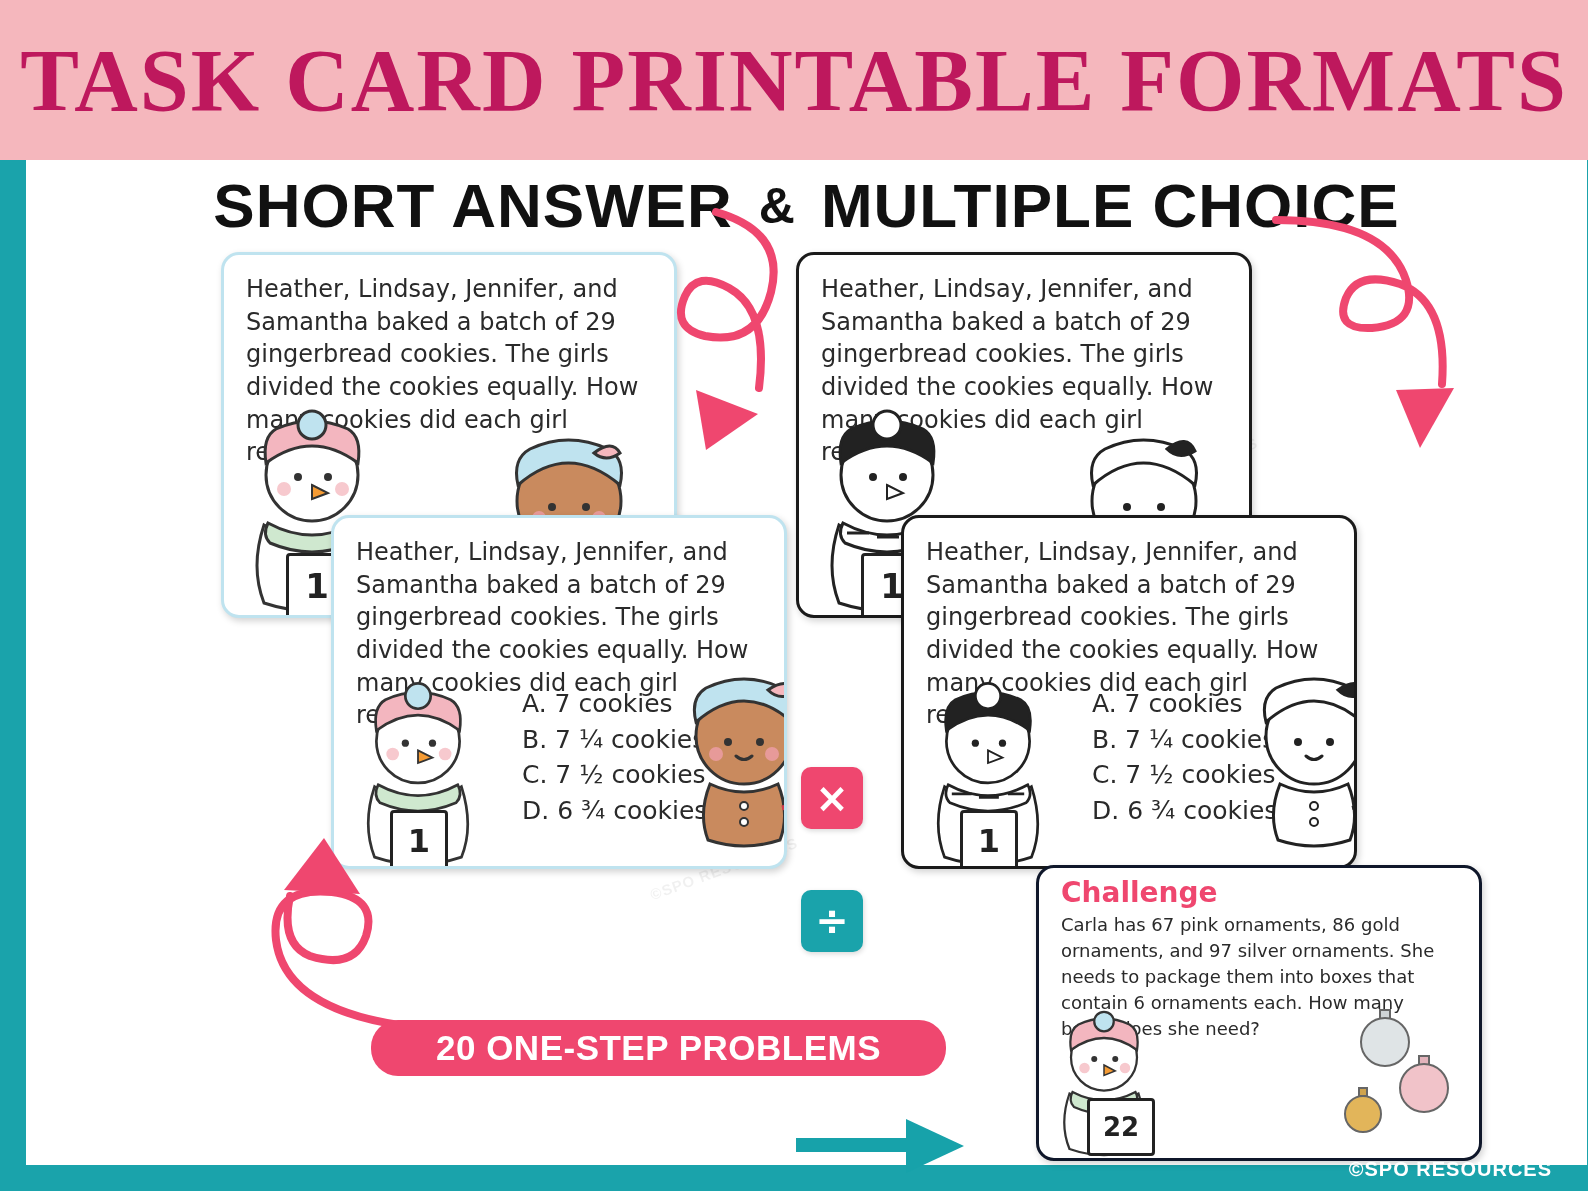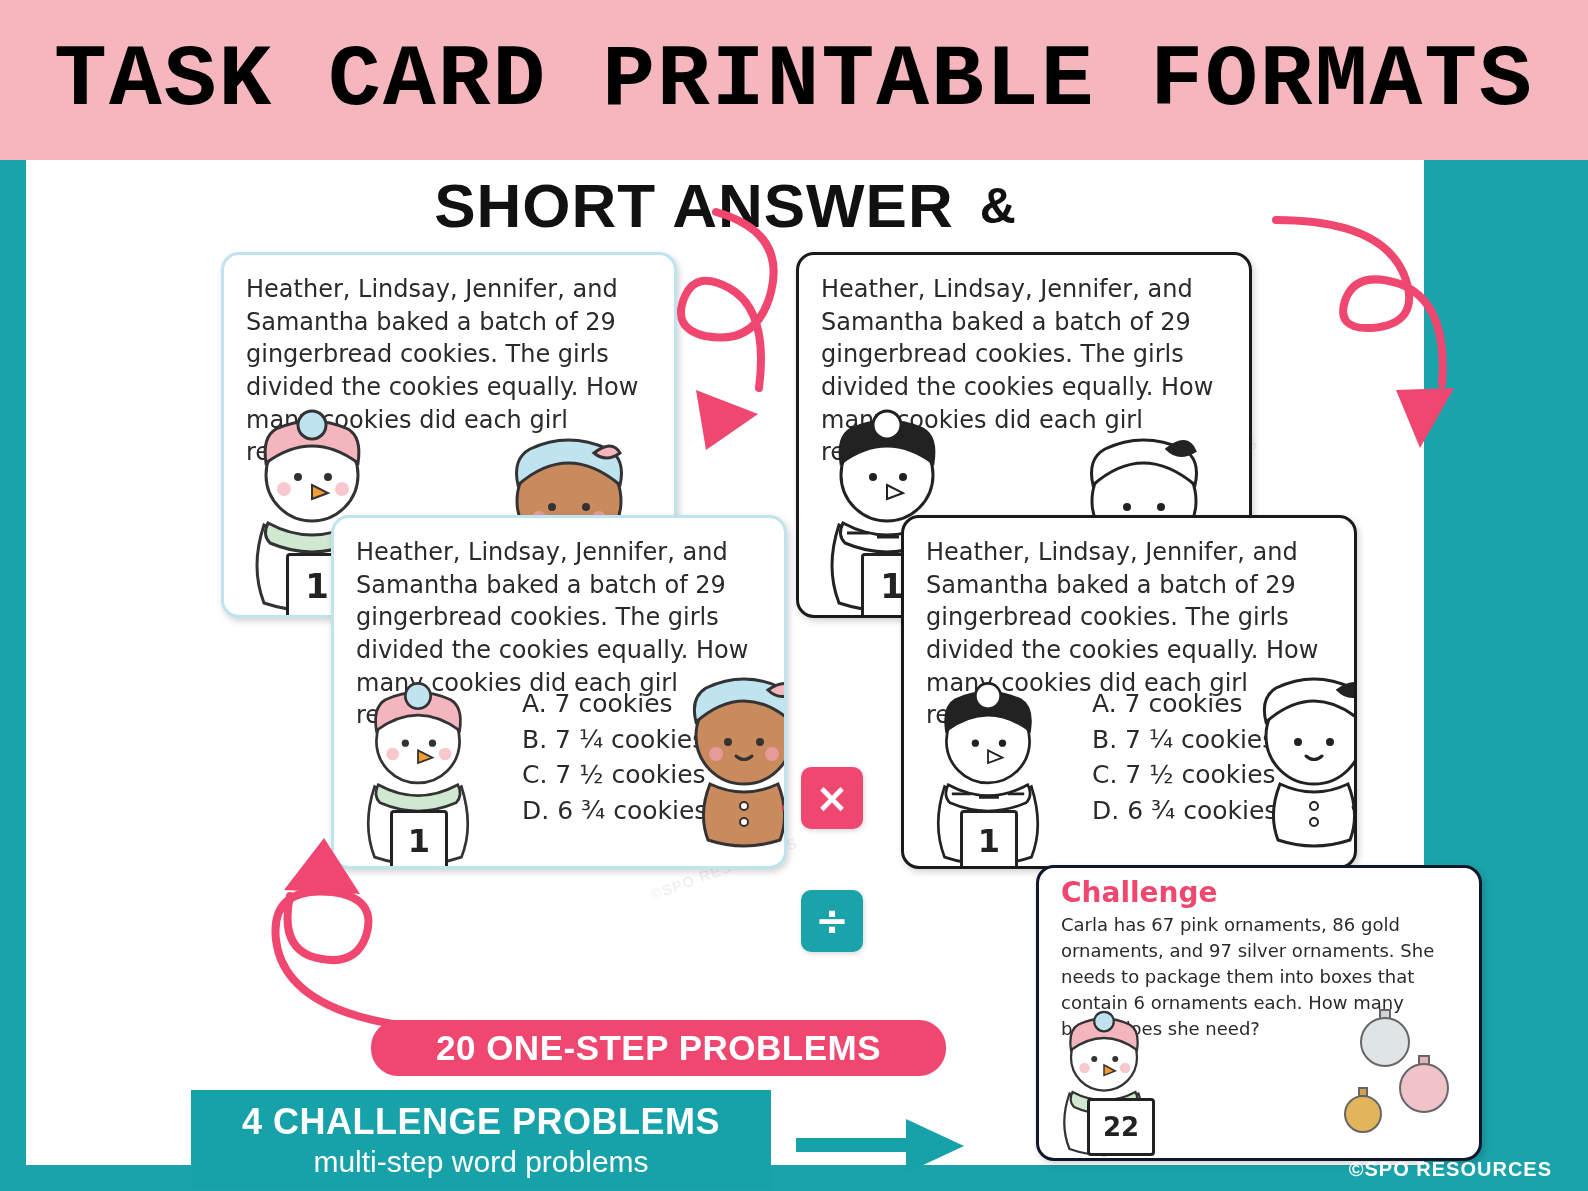--- a/index.html
+++ b/index.html
@@ -12,33 +12,34 @@
   }
   .stage{position:absolute;inset:0;}
 
   
   .top-banner{
     position:absolute;left:0;top:0;width:1588px;height:160px;
     background:#f5b7bd;
     display:flex;align-items:center;justify-content:center;
   }
   .top-banner .title{
-    font-family:Liberation Mono, monospace;
+    font-family:Liberation Serif, serif;
     font-weight:bold;
     font-size:88px;
     letter-spacing:2px;
-    color:#000000;
+    color:#be185d;
     text-transform:uppercase;
     white-space:nowrap;
   }
 
   
   .panel{
-    position:absolute;left:26px;top:160px;width:1398px;height:1005px;
+    position:absolute;left:26px;top:160px;width:1536px;height:1005px;
     background:#ffffff;
+    padding-left:25px;
   }
 
   
   .heading-row{
     position:absolute;left:0;top:10px;width:100%;
     display:flex;align-items:center;justify-content:center;gap:26px;
     pointer-events:none;
   }
   .h-black{
     font-weight:bold;font-size:62px;color:#111;letter-spacing:1px;
@@ -141,20 +142,21 @@
 
   <div class="top-banner">
     <div class="title">Task Card Printable Formats</div>
   </div>
 
   <div class="panel">
 
     <div class="heading-row">
       <div class="h-black">Short Answer</div>
       <div class="h-amp">&amp;</div>
+      <div class="h-black">Multiple Choice</div>
     </div>
 
     <div class="wm" style="left:210px;top:330px;">©SPO RESOURCES</div>
     <div class="wm" style="left:455px;top:300px;">©SPO RESOURCES</div>
     <div class="wm" style="left:880px;top:300px;">©SPO RESOURCES</div>
     <div class="wm" style="left:1080px;top:300px;">©SPO RESOURCES</div>
     <div class="wm" style="left:400px;top:600px;">©SPO RESOURCES</div>
     <div class="wm" style="left:620px;top:700px;">©SPO RESOURCES</div>
     <div class="wm" style="left:1130px;top:660px;">©SPO RESOURCES</div>
     <div class="wm" style="left:1240px;top:790px;">©SPO RESOURCES</div>
@@ -339,21 +341,17 @@
       <path d="M28 190 l40 -52 l36 56z" fill="#ef476f"></path>
     </svg>
 
     <svg class="teal-arrow" width="180" height="62" viewBox="0 0 180 62">
       <path d="M0 30 h118" stroke="#17a2aa" stroke-width="14" stroke-linecap="butt"></path>
       <path d="M110 4 l58 27 l-58 27z" fill="#17a2aa"></path>
     </svg>
 
     <div class="pill" id="label-onestep">20 ONE-STEP PROBLEMS</div>
 
-    <div class="pill" id="label-challenge">
-      <div class="l1">4 CHALLENGE PROBLEMS</div>
-      <div class="l2">multi-step word problems</div>
-    </div>
 
   </div>
 
   <div class="credit">©SPO RESOURCES</div>
 </div>
 
 </body></html>

